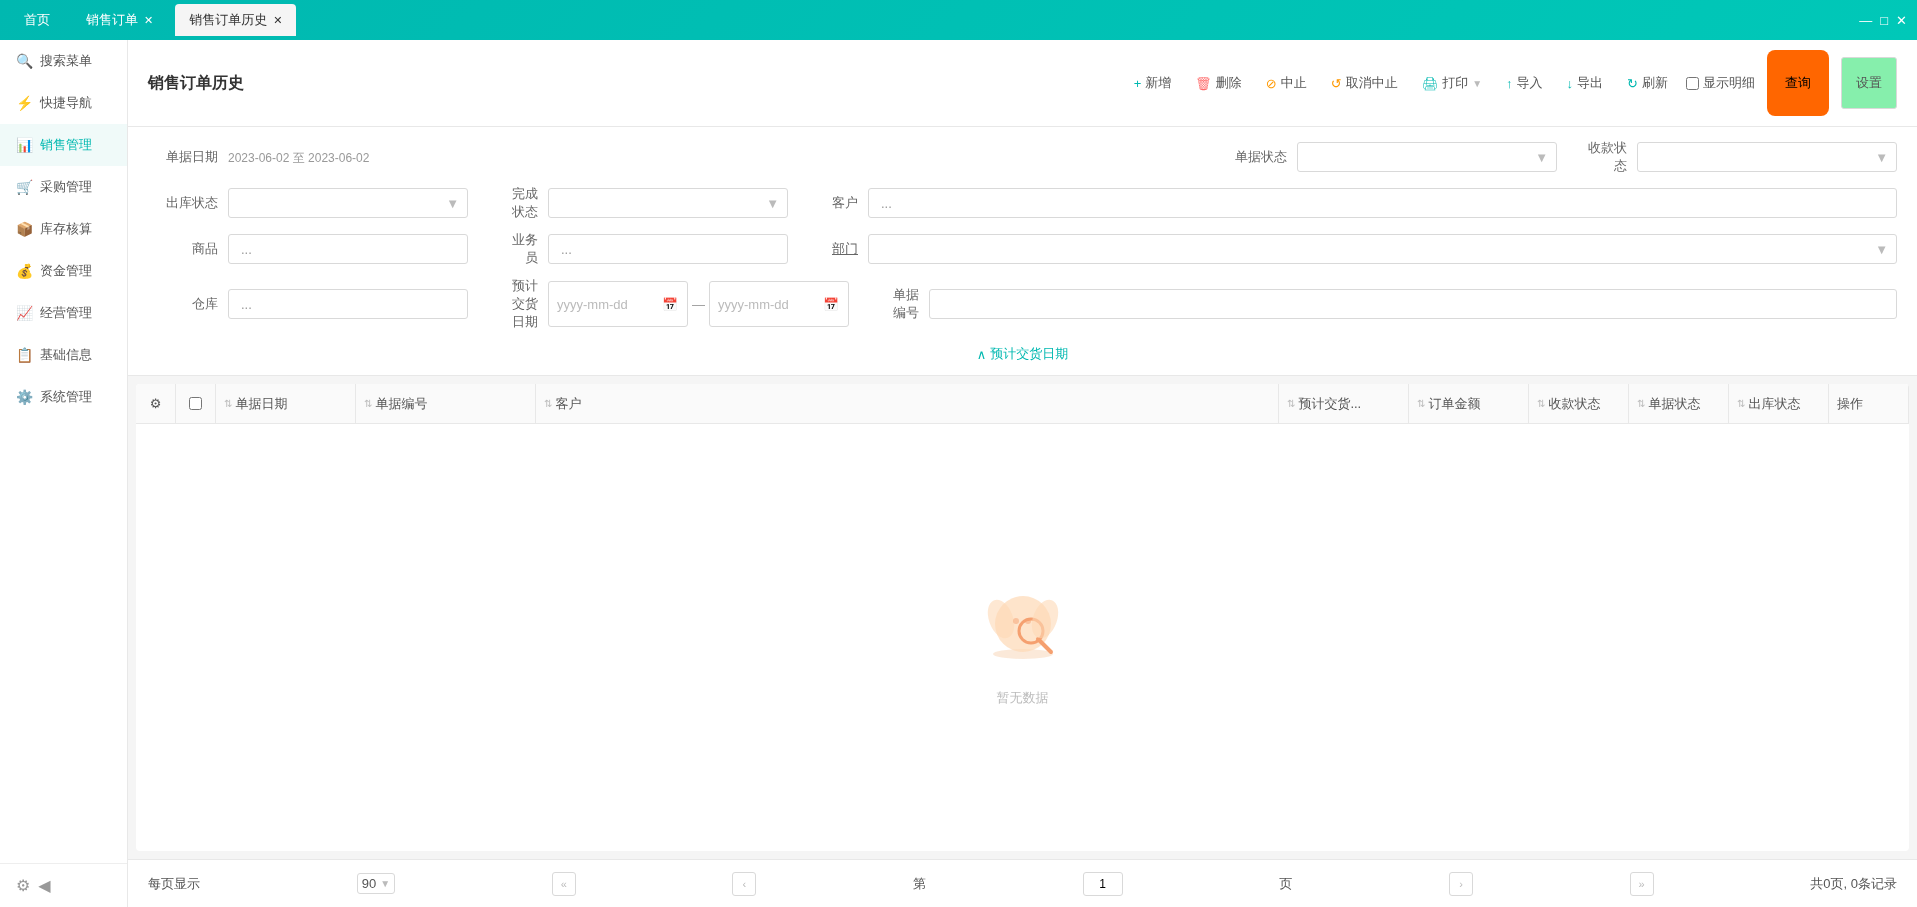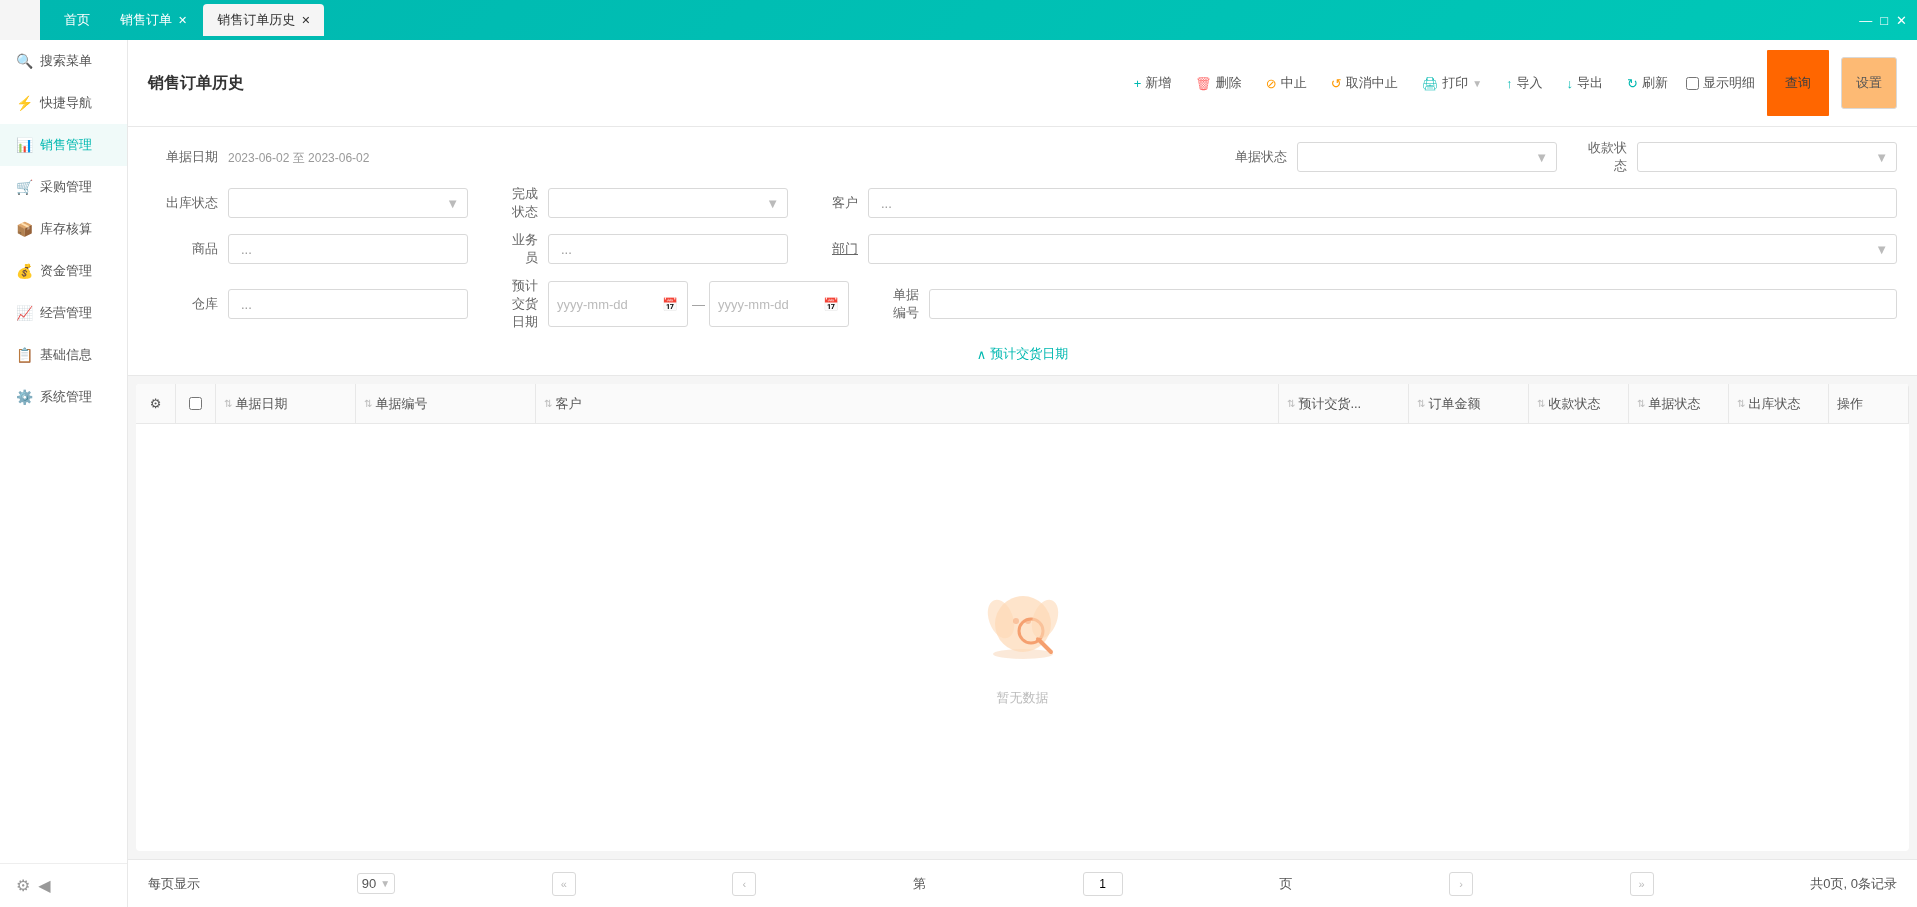--- a/index.html
+++ b/index.html
@@ -5,23 +5,22 @@
     * { box-sizing: border-box; margin: 0; padding: 0; font-family: 'Microsoft YaHei', Arial, sans-serif; font-size: 13px; }
     body { display: flex; flex-direction: column; height: 907px; overflow: hidden; background: #f5f5f5; }
 
     
     .top-bar {
       height: 40px;
       background: linear-gradient(135deg, #00b8b0, #00c8b8);
       display: flex;
       align-items: center;
       padding: 0 10px;
-      gap: 2px;
+      gap: 8px;
       flex-shrink: 0;
-      margin-left: 40px;
     }
     .top-bar .tab {
       height: 32px;
       padding: 0 14px;
       display: flex;
       align-items: center;
       gap: 6px;
       cursor: pointer;
       color: white;
       border-radius: 4px 4px 0 0;
@@ -113,29 +112,29 @@
       cursor: pointer;
       color: #555;
       font-size: 12px;
       padding: 4px 6px;
       border-radius: 3px;
     }
     .toolbar-btn .icon { color: #00b8b0; }
     .toolbar-btn.danger .icon { color: #ff6b6b; }
     .btn-query {
       background: #ff6600;
-      color: #404040;
+      color: #000000;
       border: none;
       padding: 24px 18px;
-      border-radius: 1px;
+      border-radius: 8px;
       cursor: pointer;
       font-size: 13px;
     }
     .btn-setting {
-      background: #fdba74;
+      background: #86efac;
       color: #555;
       border: 1px solid #d9d9d9;
       padding: 16px 14px;
       border-radius: 3px;
       cursor: pointer;
       font-size: 13px;
     }
     .checkbox-label { display: flex; align-items: center; gap: 4px; cursor: pointer; color: #555; font-size: 12px; }
 
     

